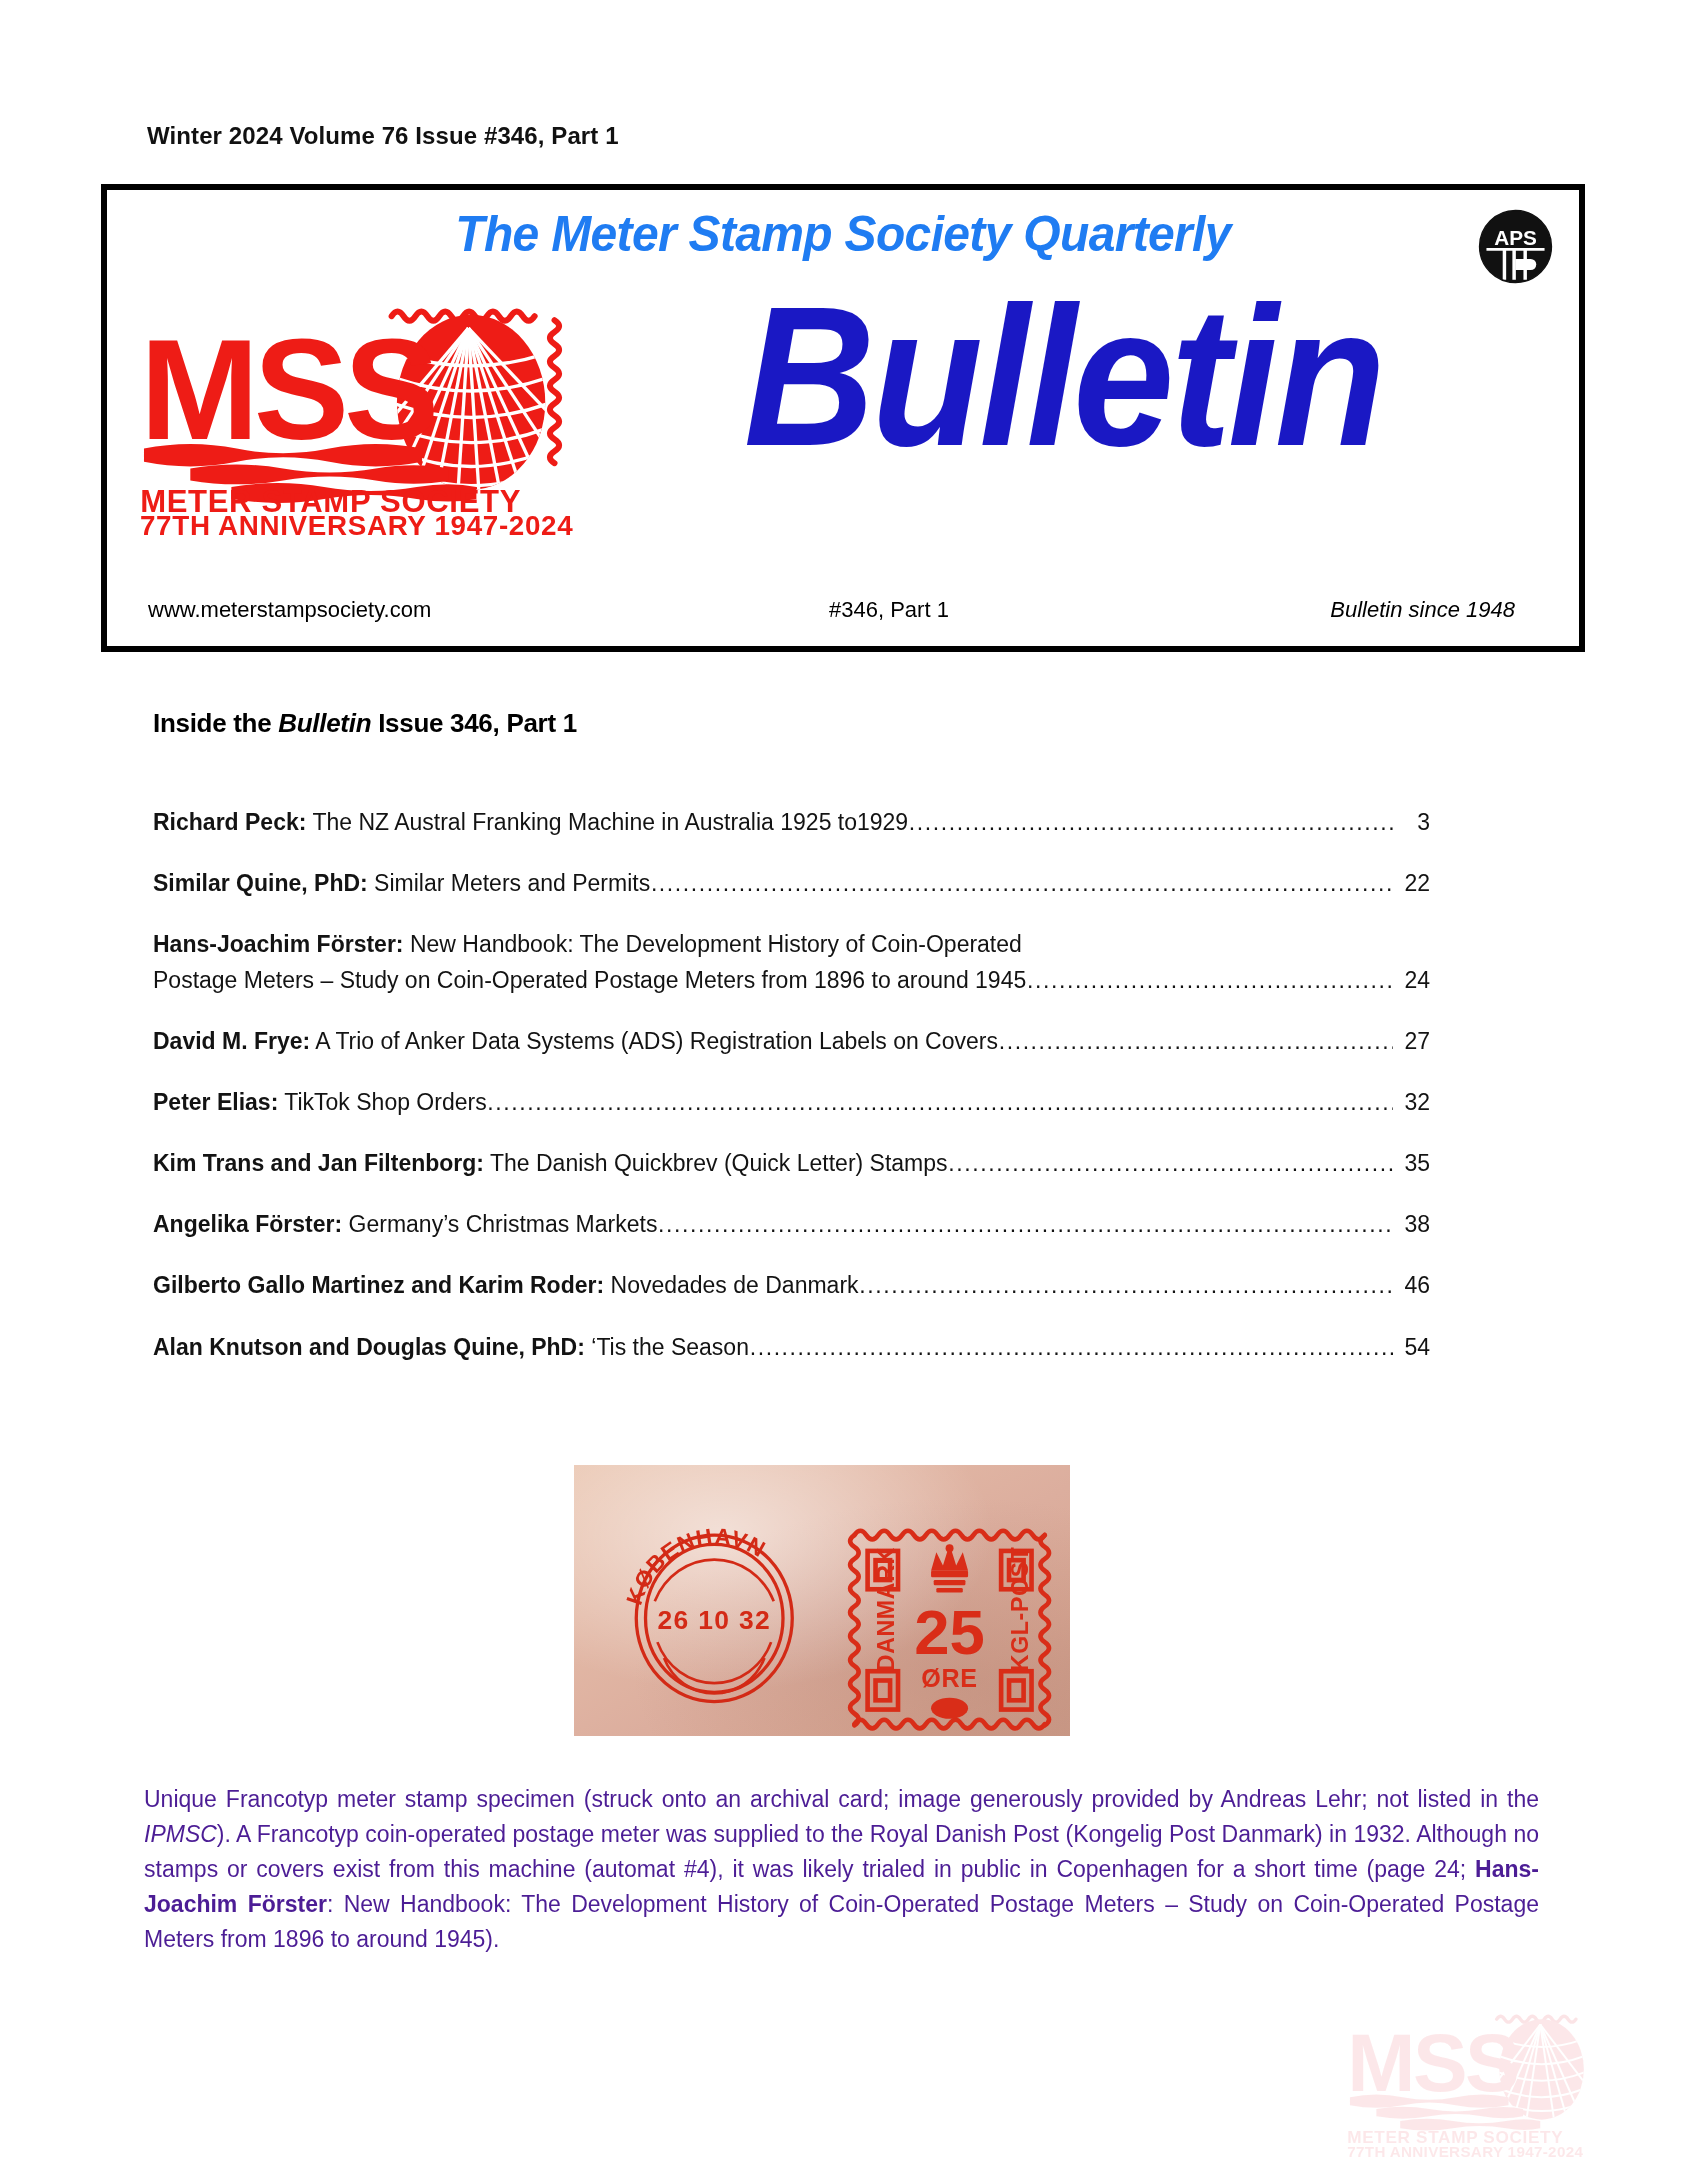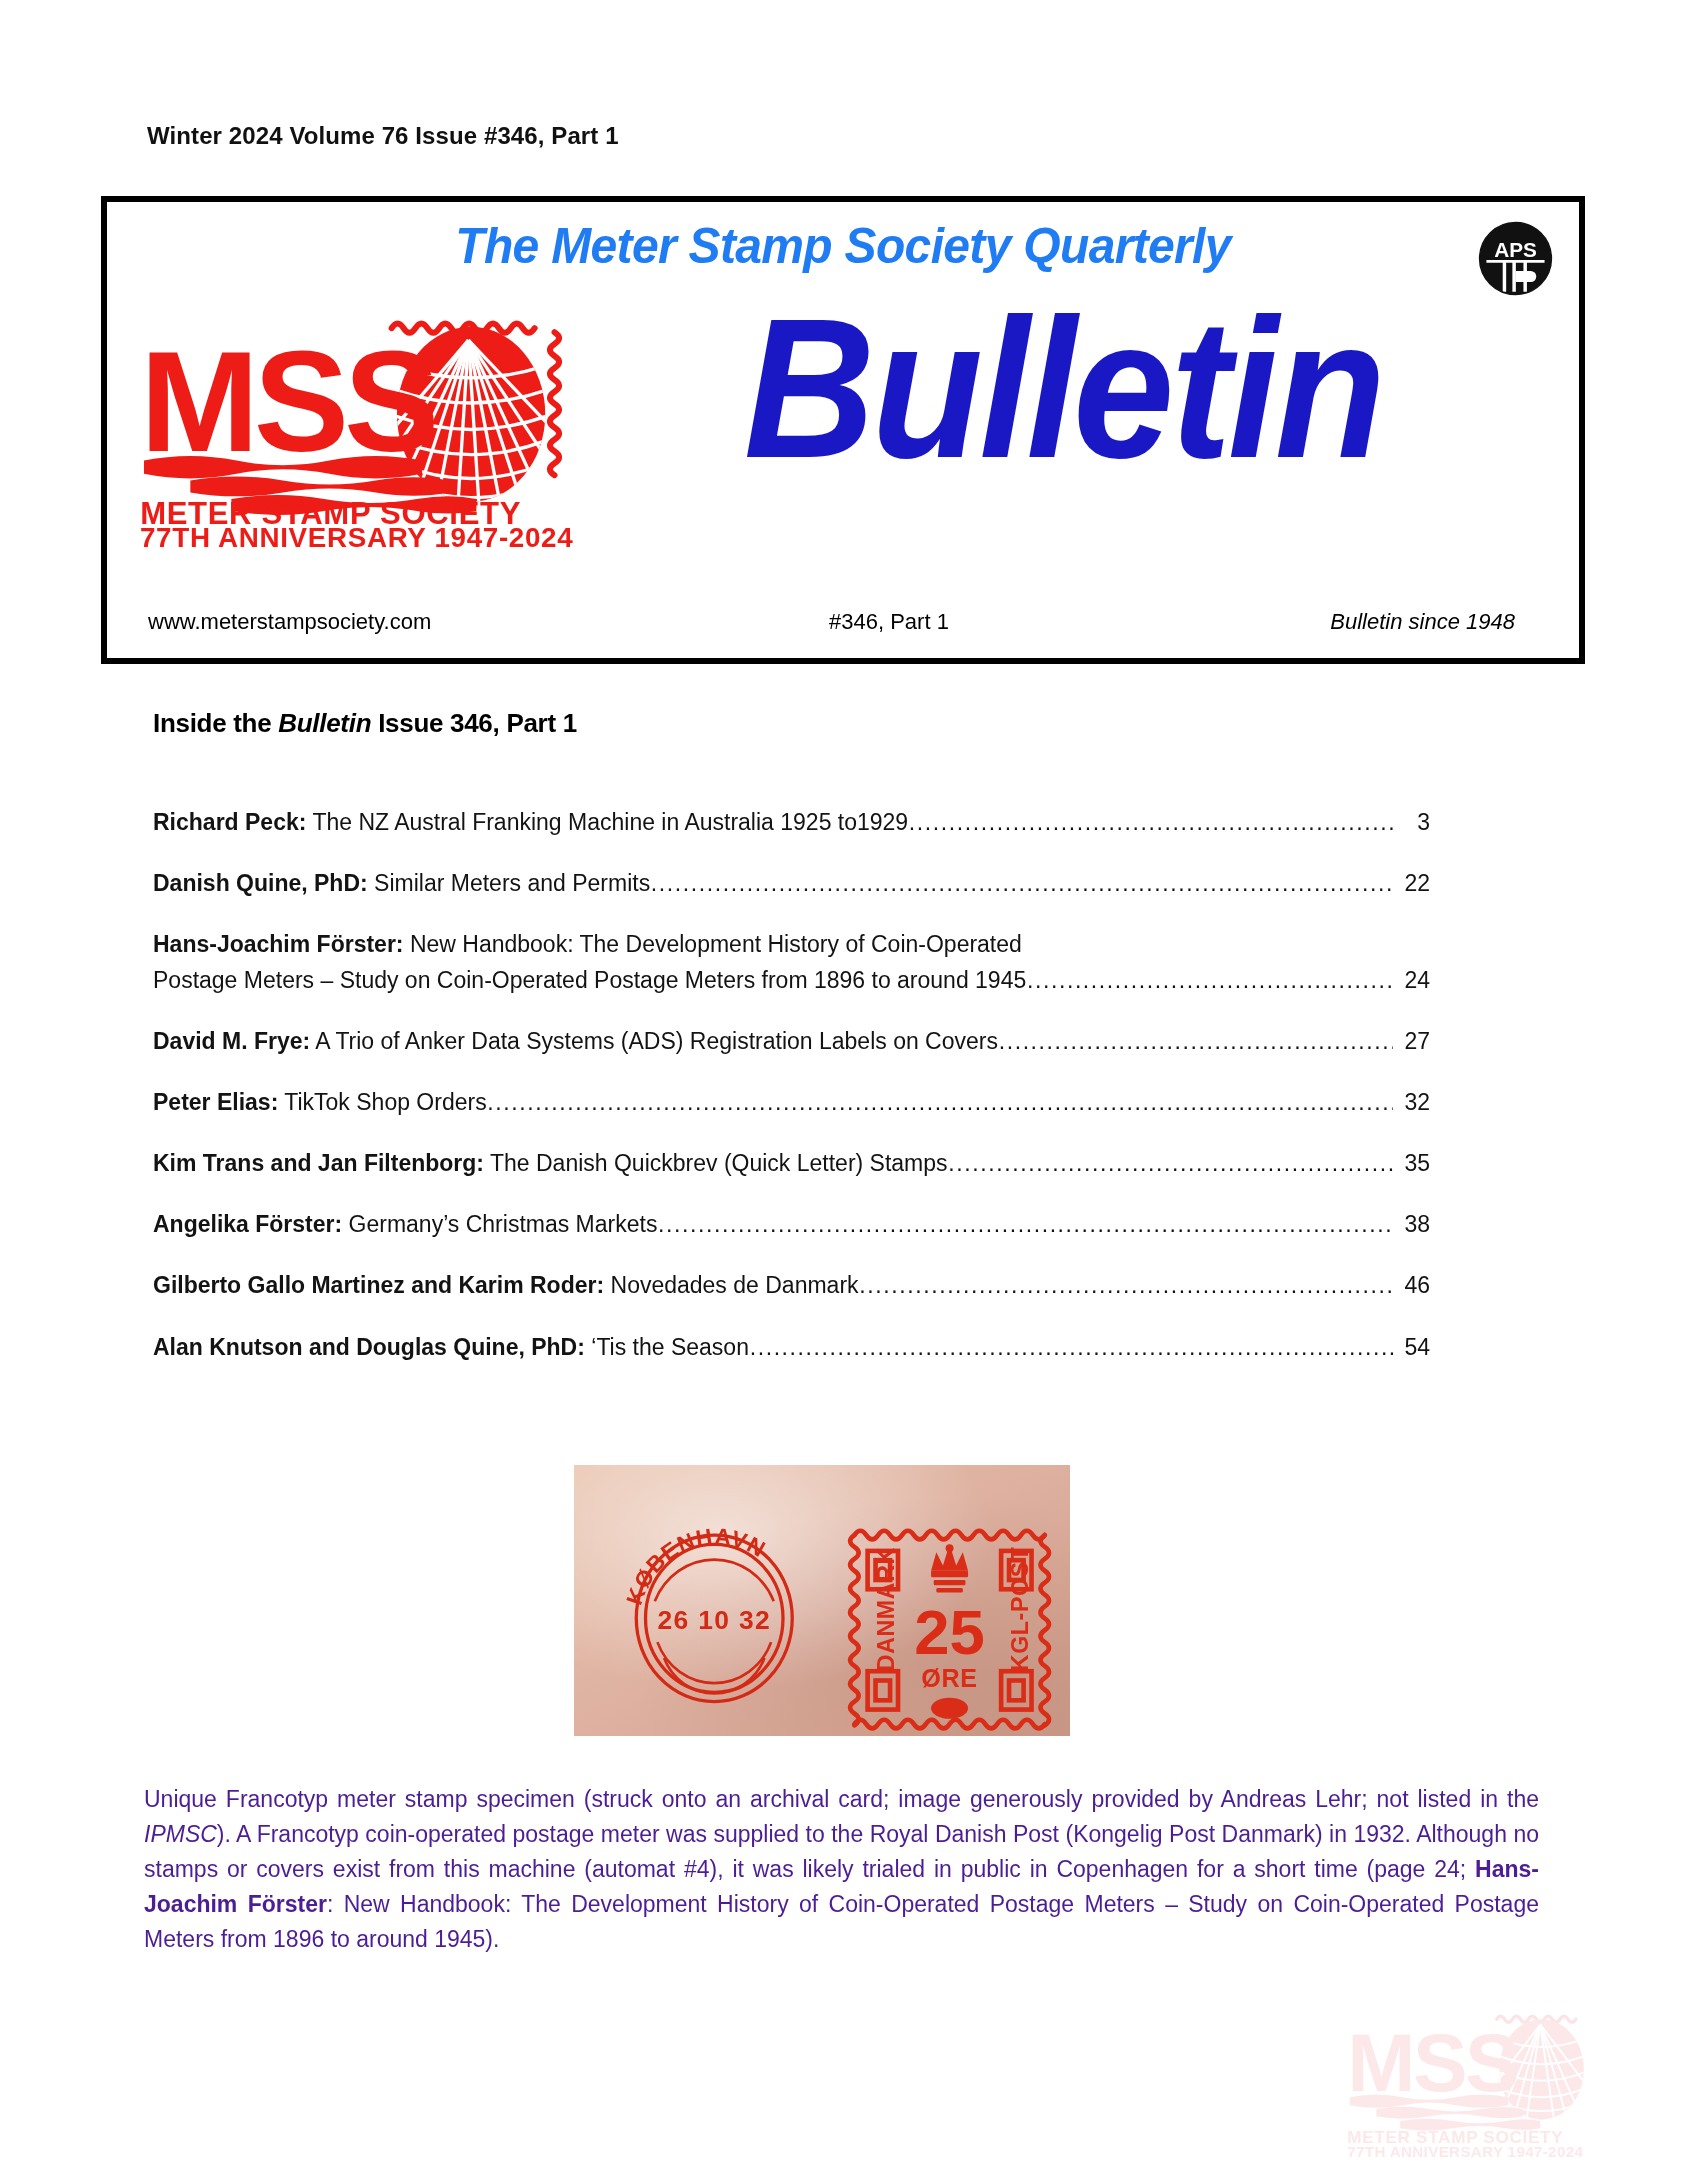--- a/index.html
+++ b/index.html
@@ -38,21 +38,20 @@
 
   
   .masthead {
     position: absolute;
     left: 101px;
     top: 184px;
     width: 1484px;
     height: 468px;
     border: 6px solid #000000;
     background: #ffffff;
-    margin-top: 12px;
   }
 
   .masthead-inner {
     position: relative;
     width: 100%;
     height: 100%;
   }
 
   .quarterly-title {
     position: absolute;
@@ -326,21 +325,21 @@
     <div class="toc-entry">
       <div class="rowline">
         <span class="txt"><b>Richard Peck:</b><span> The NZ Austral Franking Machine in Australia 1925 to1929 </span></span>
         <span class="leader"></span>
         <span class="pg">3</span>
       </div>
     </div>
 
     <div class="toc-entry">
       <div class="rowline">
-        <span class="txt"><b>Danish Quine, PhD:</b><span> Similar Meters and Permits</span></span>
+        <span class="txt"><b>Similar Quine, PhD:</b><span> Similar Meters and Permits</span></span>
         <span class="leader"></span>
         <span class="pg">22</span>
       </div>
     </div>
 
     <div class="toc-entry">
       <span class="firstline"><b>Hans-Joachim Förster:</b><span> New Handbook: The Development History of Coin-Operated</span></span>
       <div class="rowline">
         <span class="txt">Postage Meters – Study on Coin-Operated Postage Meters from 1896 to around 1945</span>
         <span class="leader"></span>

